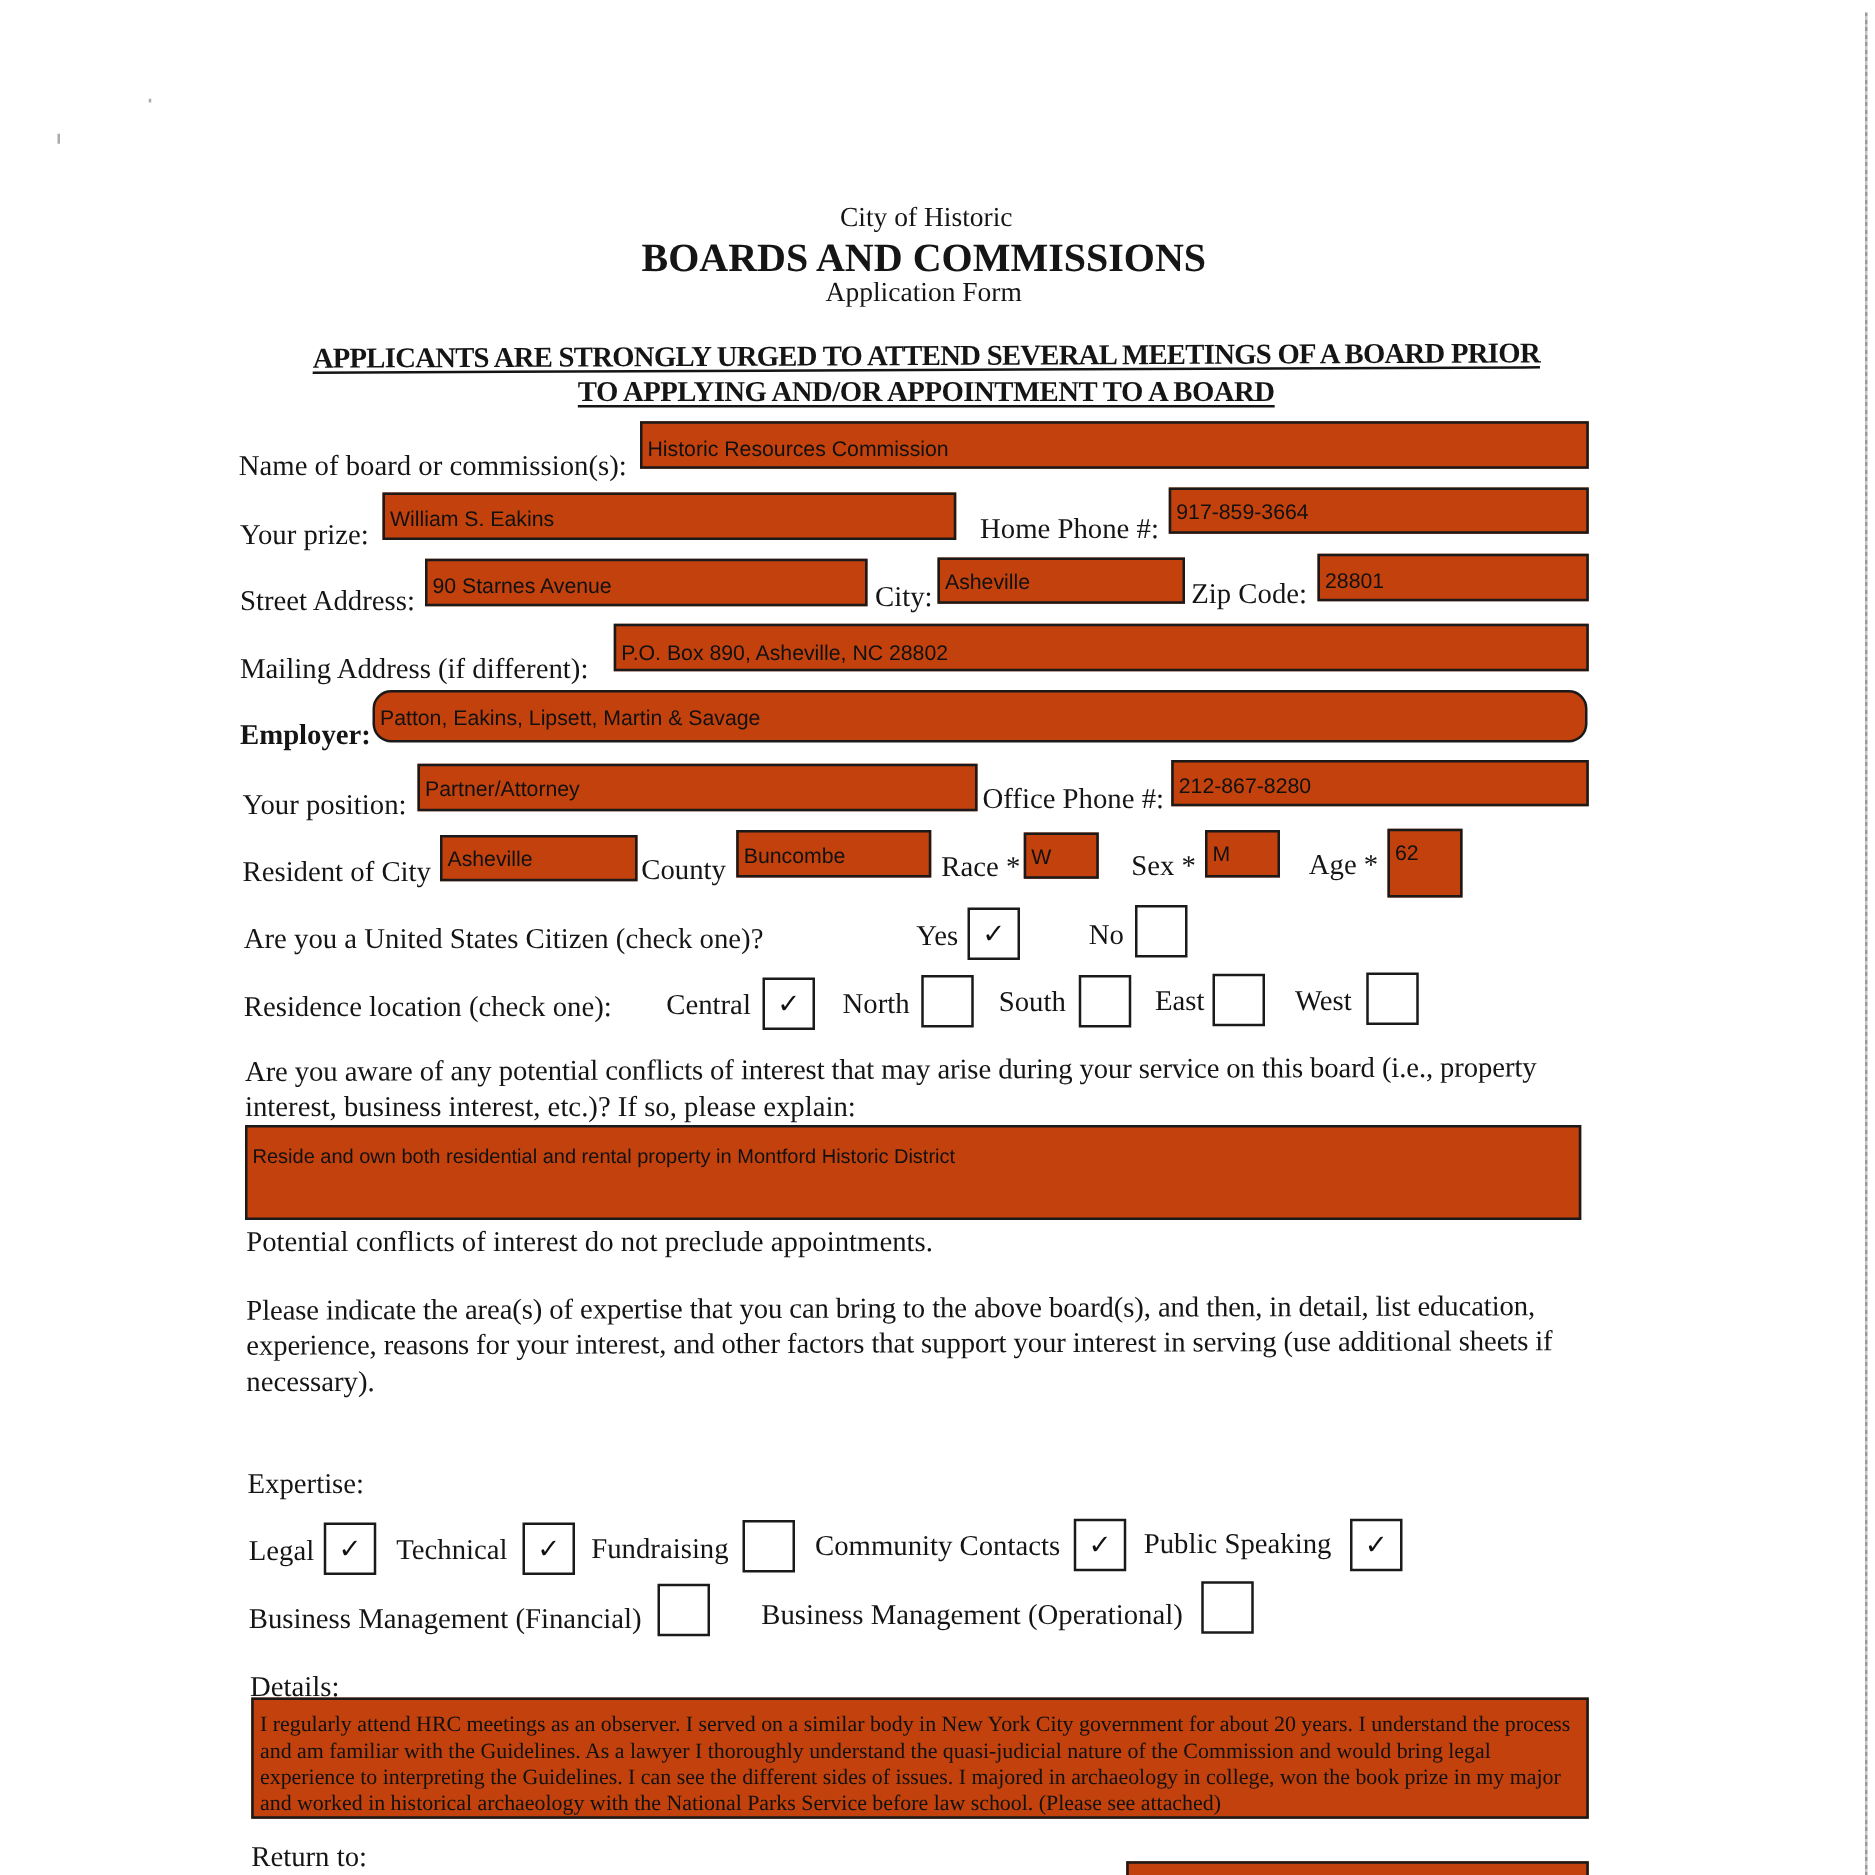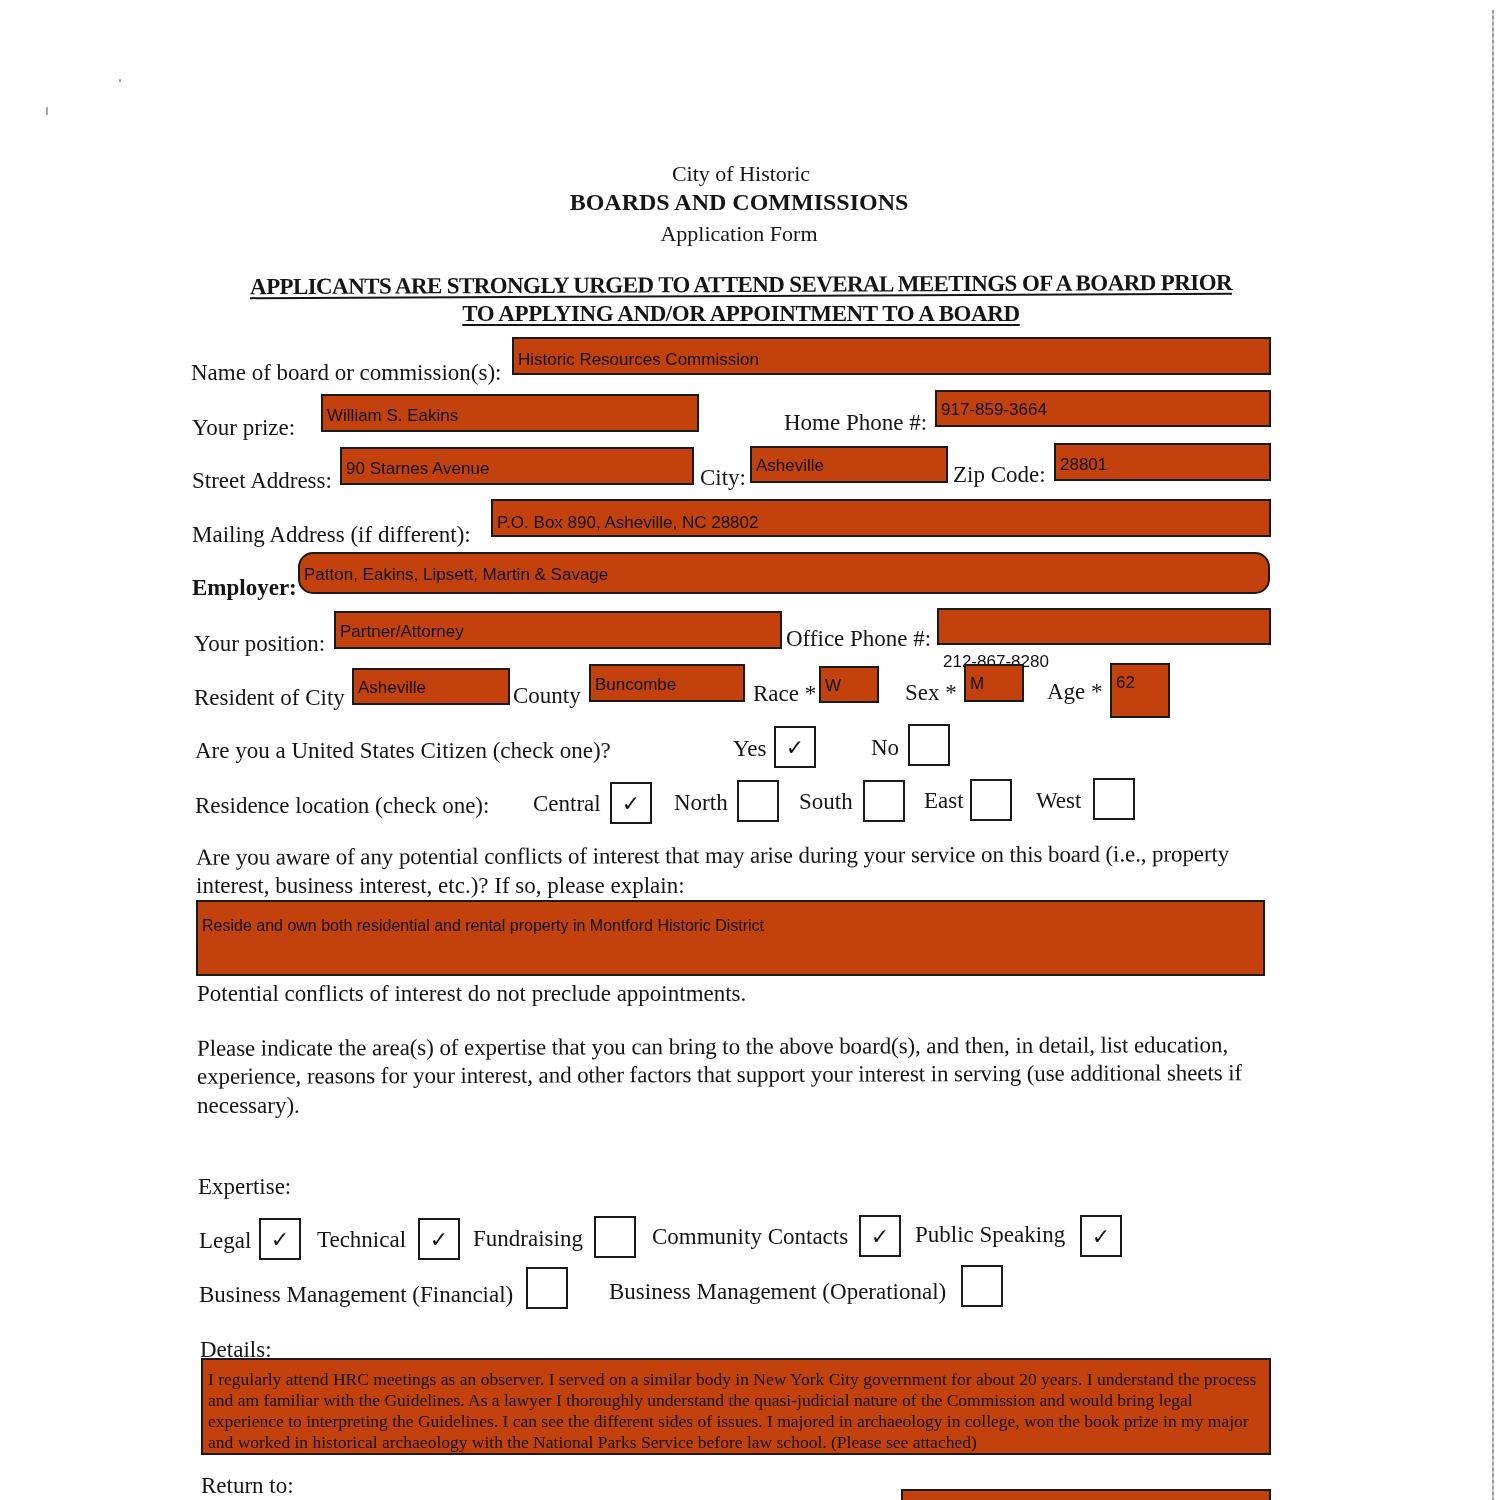--- a/index.html
+++ b/index.html
@@ -19,21 +19,21 @@
     font-family: "Liberation Sans", "DejaVu Sans", sans-serif;
     font-size: 17px; line-height: 1; white-space: nowrap; color: #111;
   }
   .chk {
     position: absolute; border: 2px solid #1a1a1a; box-sizing: border-box;
     width: 42px; height: 42px; background: #fff;
     font-family: "DejaVu Sans", sans-serif; font-size: 22px;
     display: flex; align-items: center; justify-content: center; color: #111;
   }
   .title1 { font-size: 22px; }
-  .title2 { font-size: 24px; font-weight: bold; }
+  .title2 { font-size: 32px; font-weight: bold; }
   .warn {
     font-size: 23px; font-weight: bold; text-decoration: underline;
     text-decoration-thickness: 2px; text-underline-offset: 3px;
   }
   .details-text {
     font-family: "Liberation Serif", serif; font-size: 17.5px; line-height: 21px;
     position: absolute; left: 5px; top: 9px; right: 6px; color: #111;
   }
   .scan-edge {
     position: absolute; left: 1492px; top: 10px; width: 2px; height: 1490px;
@@ -54,21 +54,21 @@
 
 <div class="abs lbl warn" style="left:210px;top:273px;width:1062px;text-align:center;letter-spacing:-0.6px;transform:rotate(-0.25deg);">APPLICANTS ARE STRONGLY URGED TO ATTEND SEVERAL MEETINGS OF A BOARD PRIOR</div>
 <div class="abs lbl warn" style="left:210px;top:302px;width:1062px;text-align:center;letter-spacing:-0.4px;">TO APPLYING AND/OR APPOINTMENT TO A BOARD</div>
 
 <div class="abs lbl" style="left:191px;top:361px;">Name of board or commission(s):</div>
 <div class="box" style="left:512px;top:337px;width:759px;height:38px;">
   <span class="field-val" style="top:12px;">Historic Resources Commission</span>
 </div>
 
 <div class="abs lbl" style="left:192px;top:416px;">Your prize:</div>
-<div class="box" style="left:321px;top:394px;width:378px;height:38px;">
+<div class="box" style="left:306px;top:394px;width:459px;height:38px;">
   <span class="field-val" style="top:11px;">William S. Eakins</span>
 </div>
 <div class="abs lbl" style="left:784px;top:411px;">Home Phone #:</div>
 <div class="box" style="left:935px;top:390px;width:336px;height:37px;">
   <span class="field-val" style="top:9px;">917-859-3664</span>
 </div>
 
 <div class="abs lbl" style="left:192px;top:469px;">Street Address:</div>
 <div class="box" style="left:340px;top:447px;width:354px;height:38px;">
   <span class="field-val" style="top:11px;">90 Starnes  Avenue</span>
@@ -91,21 +91,21 @@
 <div class="box" style="left:298px;top:552px;width:972px;height:42px;border-radius:15px;">
   <span class="field-val" style="top:12px;">Patton, Eakins, Lipsett, Martin &amp; Savage</span>
 </div>
 
 <div class="abs lbl" style="left:194px;top:632px;">Your position:</div>
 <div class="box" style="left:334px;top:611px;width:448px;height:38px;">
   <span class="field-val" style="top:10px;">Partner/Attorney</span>
 </div>
 <div class="abs lbl" style="left:786px;top:627px;">Office Phone #:</div>
 <div class="box" style="left:937px;top:608px;width:334px;height:37px;">
-  <span class="field-val" style="top:10px;margin-top:33px;">212-867-8280</span>
+  <span class="field-val" style="top:10px;">212-867-8280</span>
 </div>
 
 <div class="abs lbl" style="left:194px;top:686px;">Resident of City</div>
 <div class="box" style="left:352px;top:668px;width:158px;height:37px;">
   <span class="field-val" style="top:9px;">Asheville</span>
 </div>
 <div class="abs lbl" style="left:513px;top:684px;">County</div>
 <div class="box" style="left:589px;top:664px;width:156px;height:38px;">
   <span class="field-val" style="top:10px;">Buncombe</span>
 </div>

